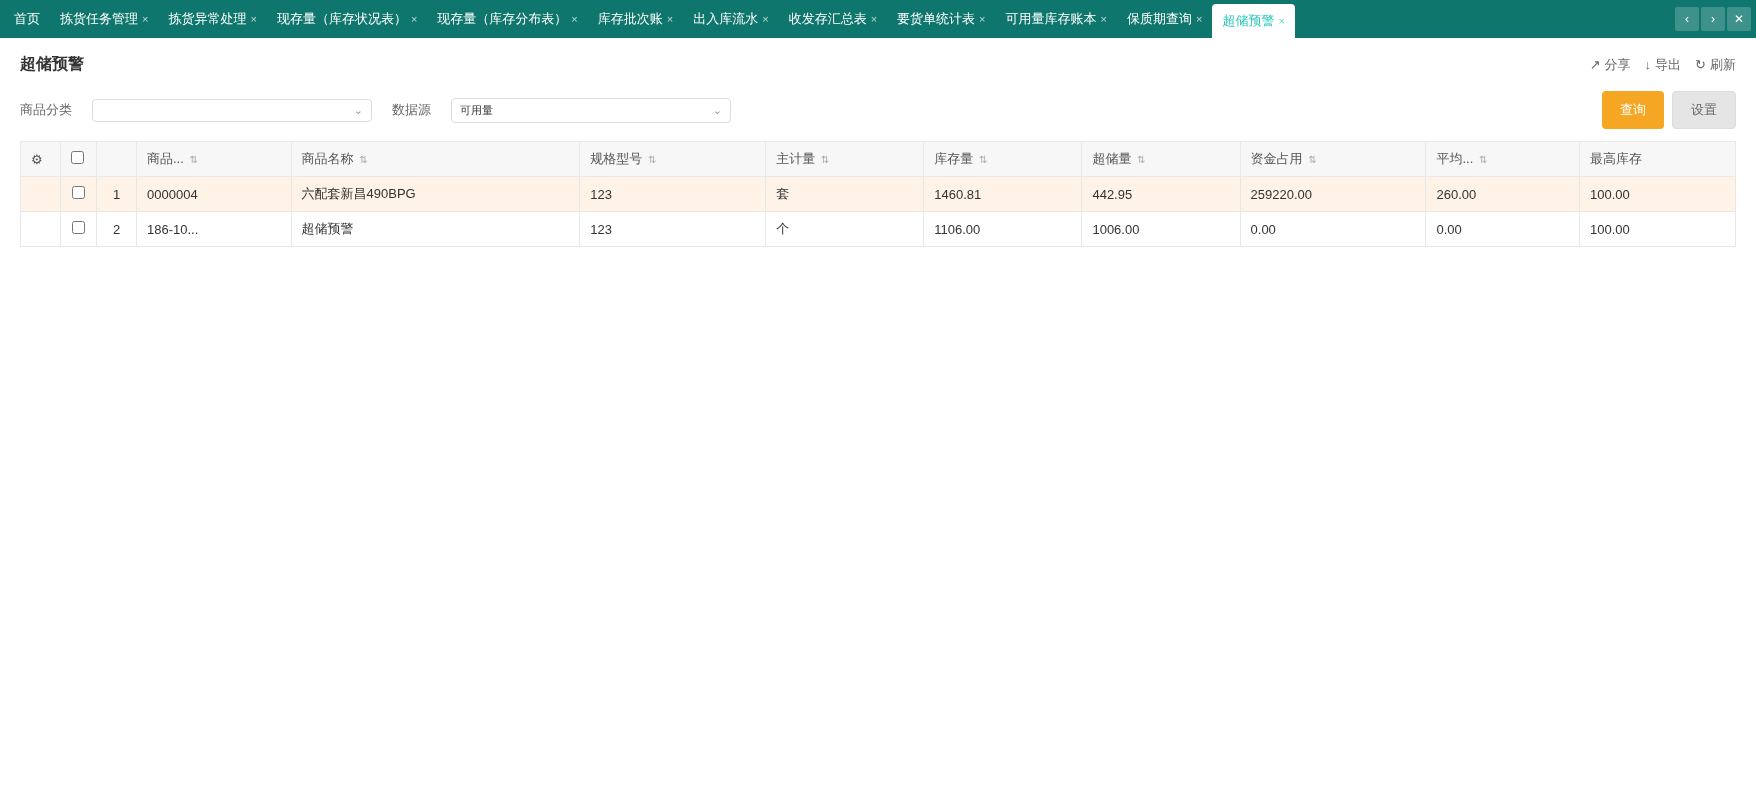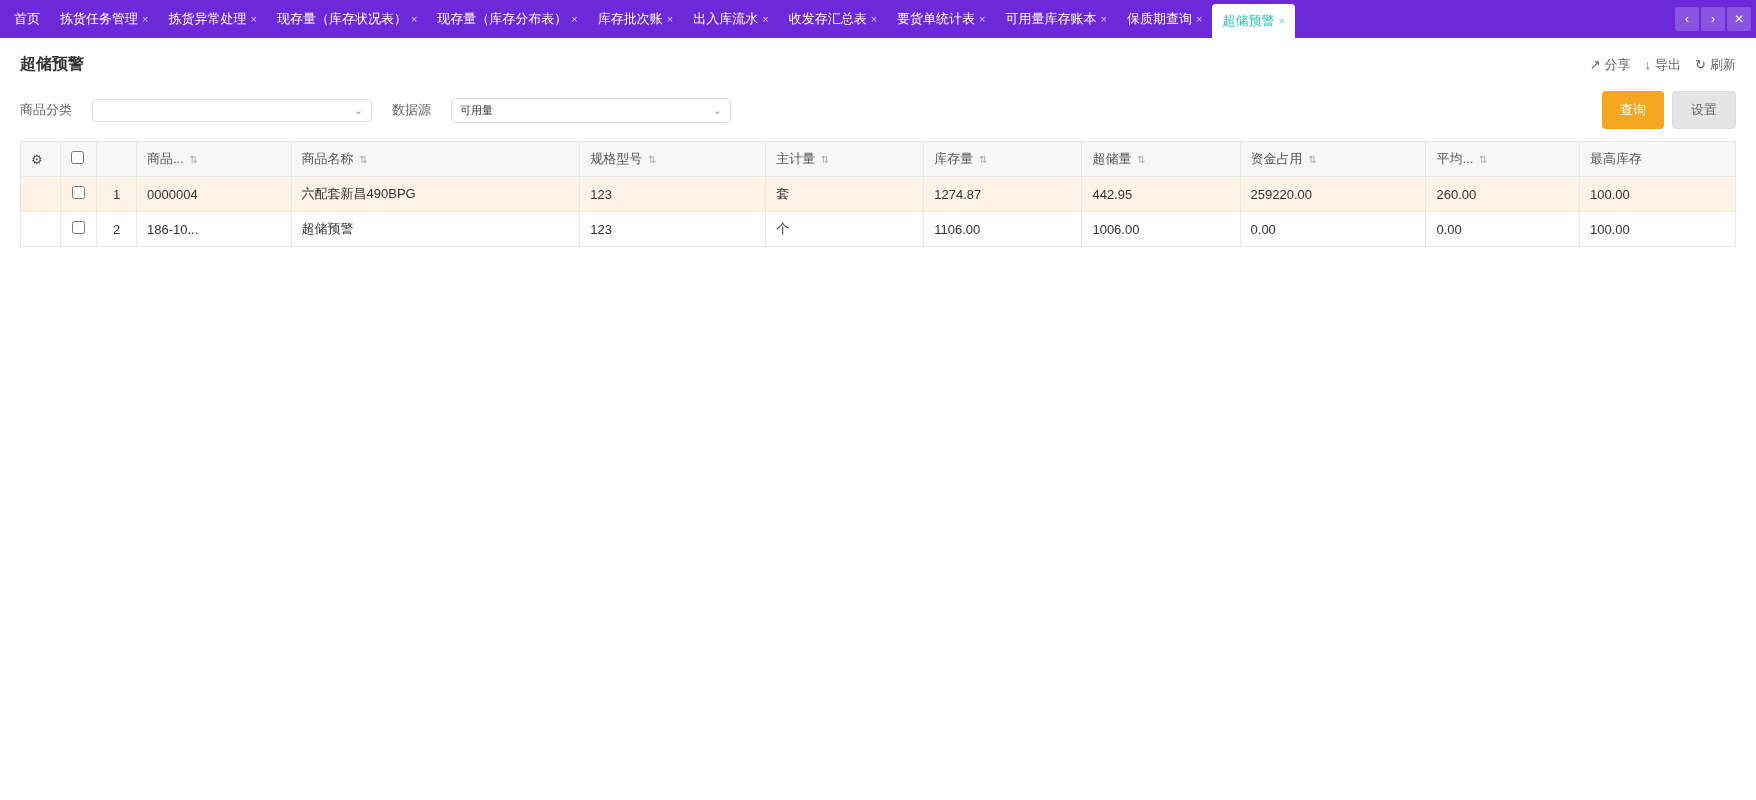--- a/index.html
+++ b/index.html
@@ -2,21 +2,21 @@
 <html><head>
   <meta charset="utf-8">
   <style>
     * { box-sizing: border-box; margin: 0; padding: 0; }
     body { font-family: 'Microsoft YaHei', Arial, sans-serif; font-size: 13px; background: #f5f5f5; color: #333; }
 
     
     .top-nav {
       display: flex;
       align-items: center;
-      background: #6d28d9;
+      background: #0f766e;
       height: 38px;
       padding: 0 4px;
       overflow: hidden;
       white-space: nowrap;
     }
     .nav-item {
       display: inline-flex;
       align-items: center;
       height: 38px;
       padding: 0 10px;
@@ -321,21 +321,21 @@
     <tbody id="table-body">
 
     <tr class="row-highlight">
           <td class="gear-cell"></td>
           <td class="checkbox-cell"><input type="checkbox" style=""></td>
           <td class="row-num">1</td>
           <td>0000004</td>
           <td>六配套新昌490BPG</td>
           <td>123</td>
           <td>套</td>
-          <td>1274.87</td>
+          <td>1460.81</td>
           <td>442.95</td>
           <td>259220.00</td>
           <td>260.00</td>
           <td>100.00</td>
         </tr>
         <tr>
           <td class="gear-cell"></td>
           <td class="checkbox-cell"><input type="checkbox" style=""></td>
           <td class="row-num">2</td>
           <td>186-10...</td>

